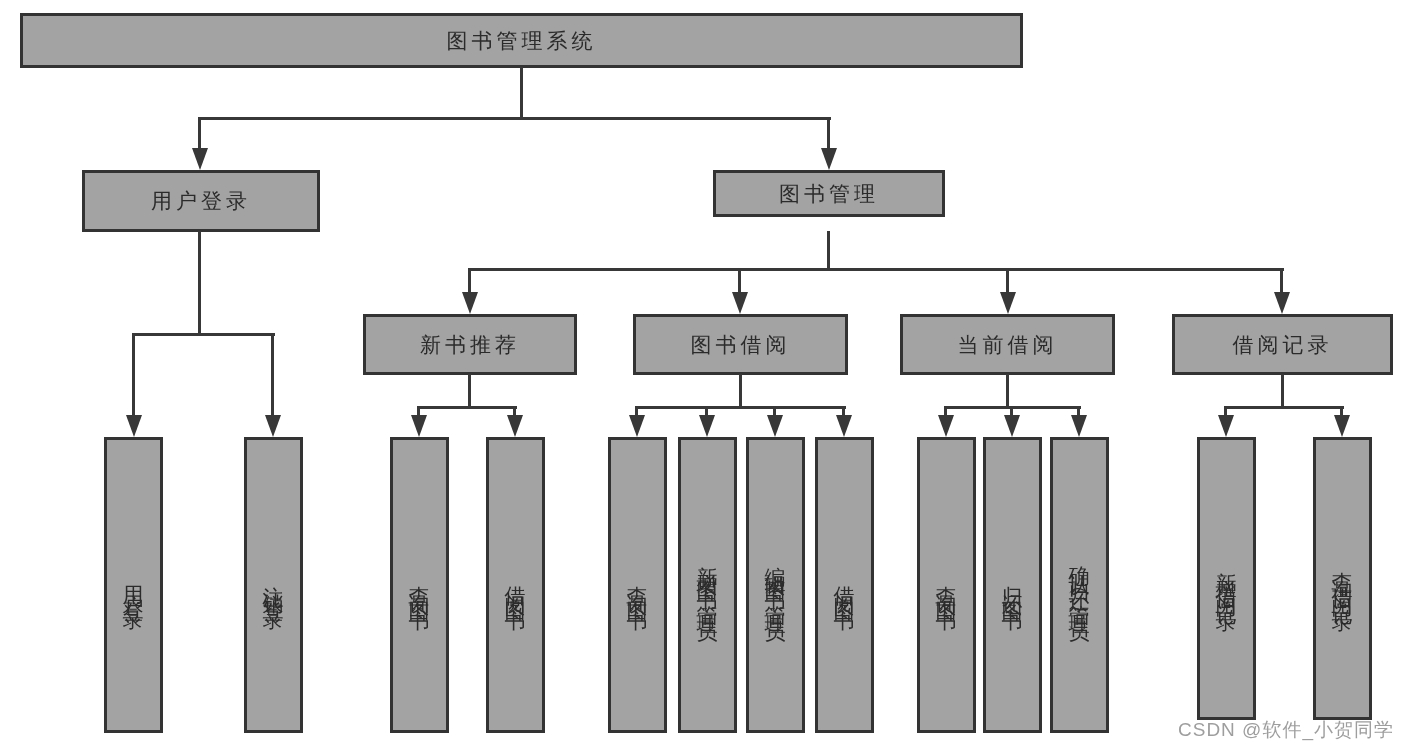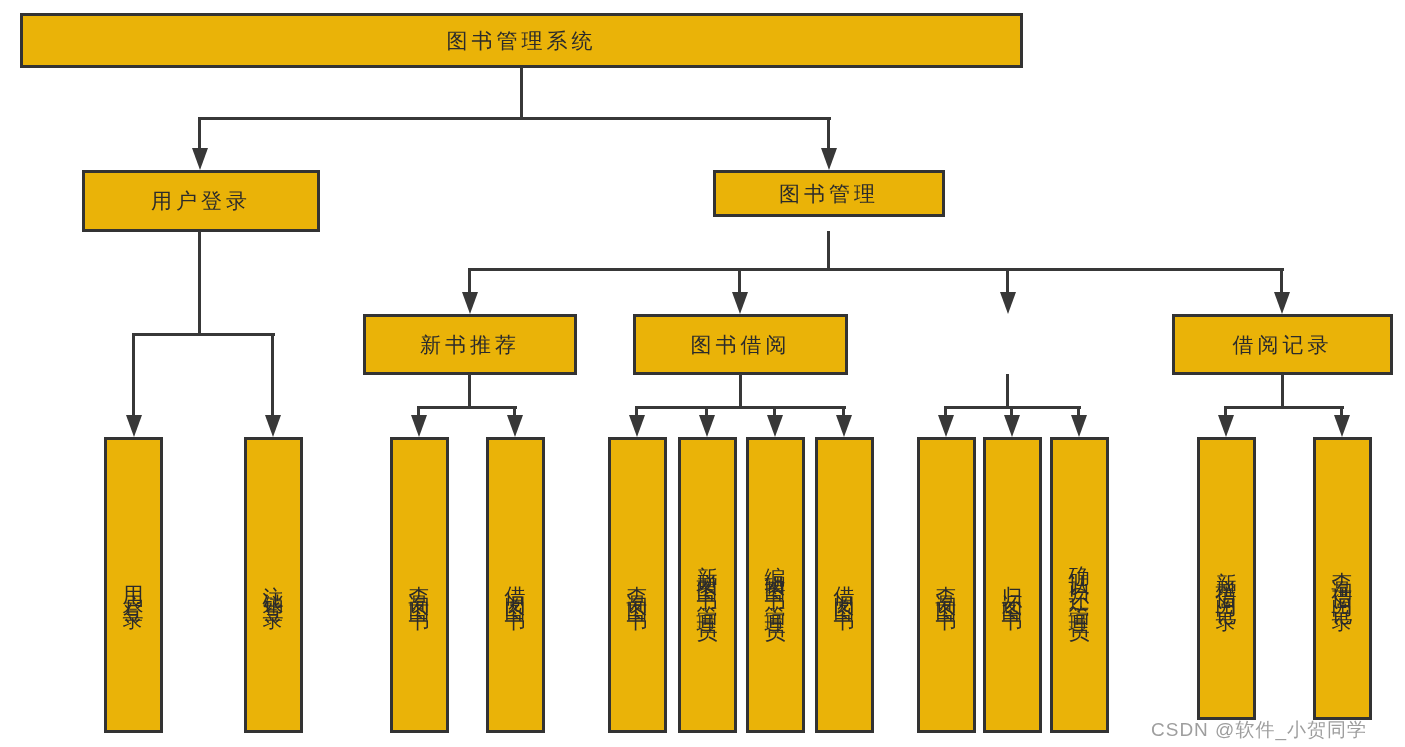--- a/index.html
+++ b/index.html
@@ -5,21 +5,21 @@
   html,body{margin:0;padding:0;background:#ffffff;}
   #canvas{
     position:relative;
     width:1405px;height:747px;
     background:#ffffff;
     font-family:"Liberation Sans","DejaVu Sans",sans-serif;
     overflow:hidden;
   }
   .box{
     position:absolute;
-    background:#eab308;
+    background:#a3a3a3;
     border:3px solid #333333;
     box-sizing:border-box;
     display:flex;
     align-items:center;
     justify-content:center;
     font-size:21px;
     color:#2b2b2b;
     letter-spacing:4px;
     text-align:center;
   }
@@ -33,21 +33,21 @@
   .vl{position:absolute;width:3px;background:#383838;}
   .hl{position:absolute;height:3px;background:#383838;}
   .ah{
     position:absolute;width:0;height:0;
     border-left:8px solid transparent;
     border-right:8px solid transparent;
     border-top:22px solid #383838;
   }
   .watermark{
     position:absolute;
-    left:1151px;top:717px;
+    left:1178px;top:717px;
     font-size:19px;
     color:#9e9e9e;
     letter-spacing:1px;
     white-space:nowrap;
   }
 </style>
 </head>
 <body>
 
 <div id="canvas">
@@ -77,20 +77,21 @@
   <div class="ah" style="left:462px;top:292px"></div>
   <div class="vl" style="left:738px;top:268px;height:27px"></div>
   <div class="ah" style="left:732px;top:292px"></div>
   <div class="vl" style="left:1006px;top:268px;height:27px"></div>
   <div class="ah" style="left:1000px;top:292px"></div>
   <div class="vl" style="left:1280px;top:268px;height:27px"></div>
   <div class="ah" style="left:1274px;top:292px"></div>
 
   <div class="box" style="left:363px;top:314px;width:214px;height:61px">新书推荐</div>
   <div class="box" style="left:633px;top:314px;width:215px;height:61px">图书借阅</div>
+  <div class="box" style="left:900px;top:314px;width:215px;height:61px">当前借阅</div>
   <div class="box" style="left:1172px;top:314px;width:221px;height:61px">借阅记录</div>
 
   <div class="vl" style="left:468px;top:374px;height:35px"></div>
   <div class="hl" style="left:418px;top:406px;width:99px"></div>
   <div class="vl" style="left:417px;top:406px;height:12px"></div>
   <div class="ah" style="left:411px;top:415px"></div>
   <div class="vl" style="left:513px;top:406px;height:12px"></div>
   <div class="ah" style="left:507px;top:415px"></div>
 
   <div class="vl" style="left:739px;top:374px;height:35px"></div>

